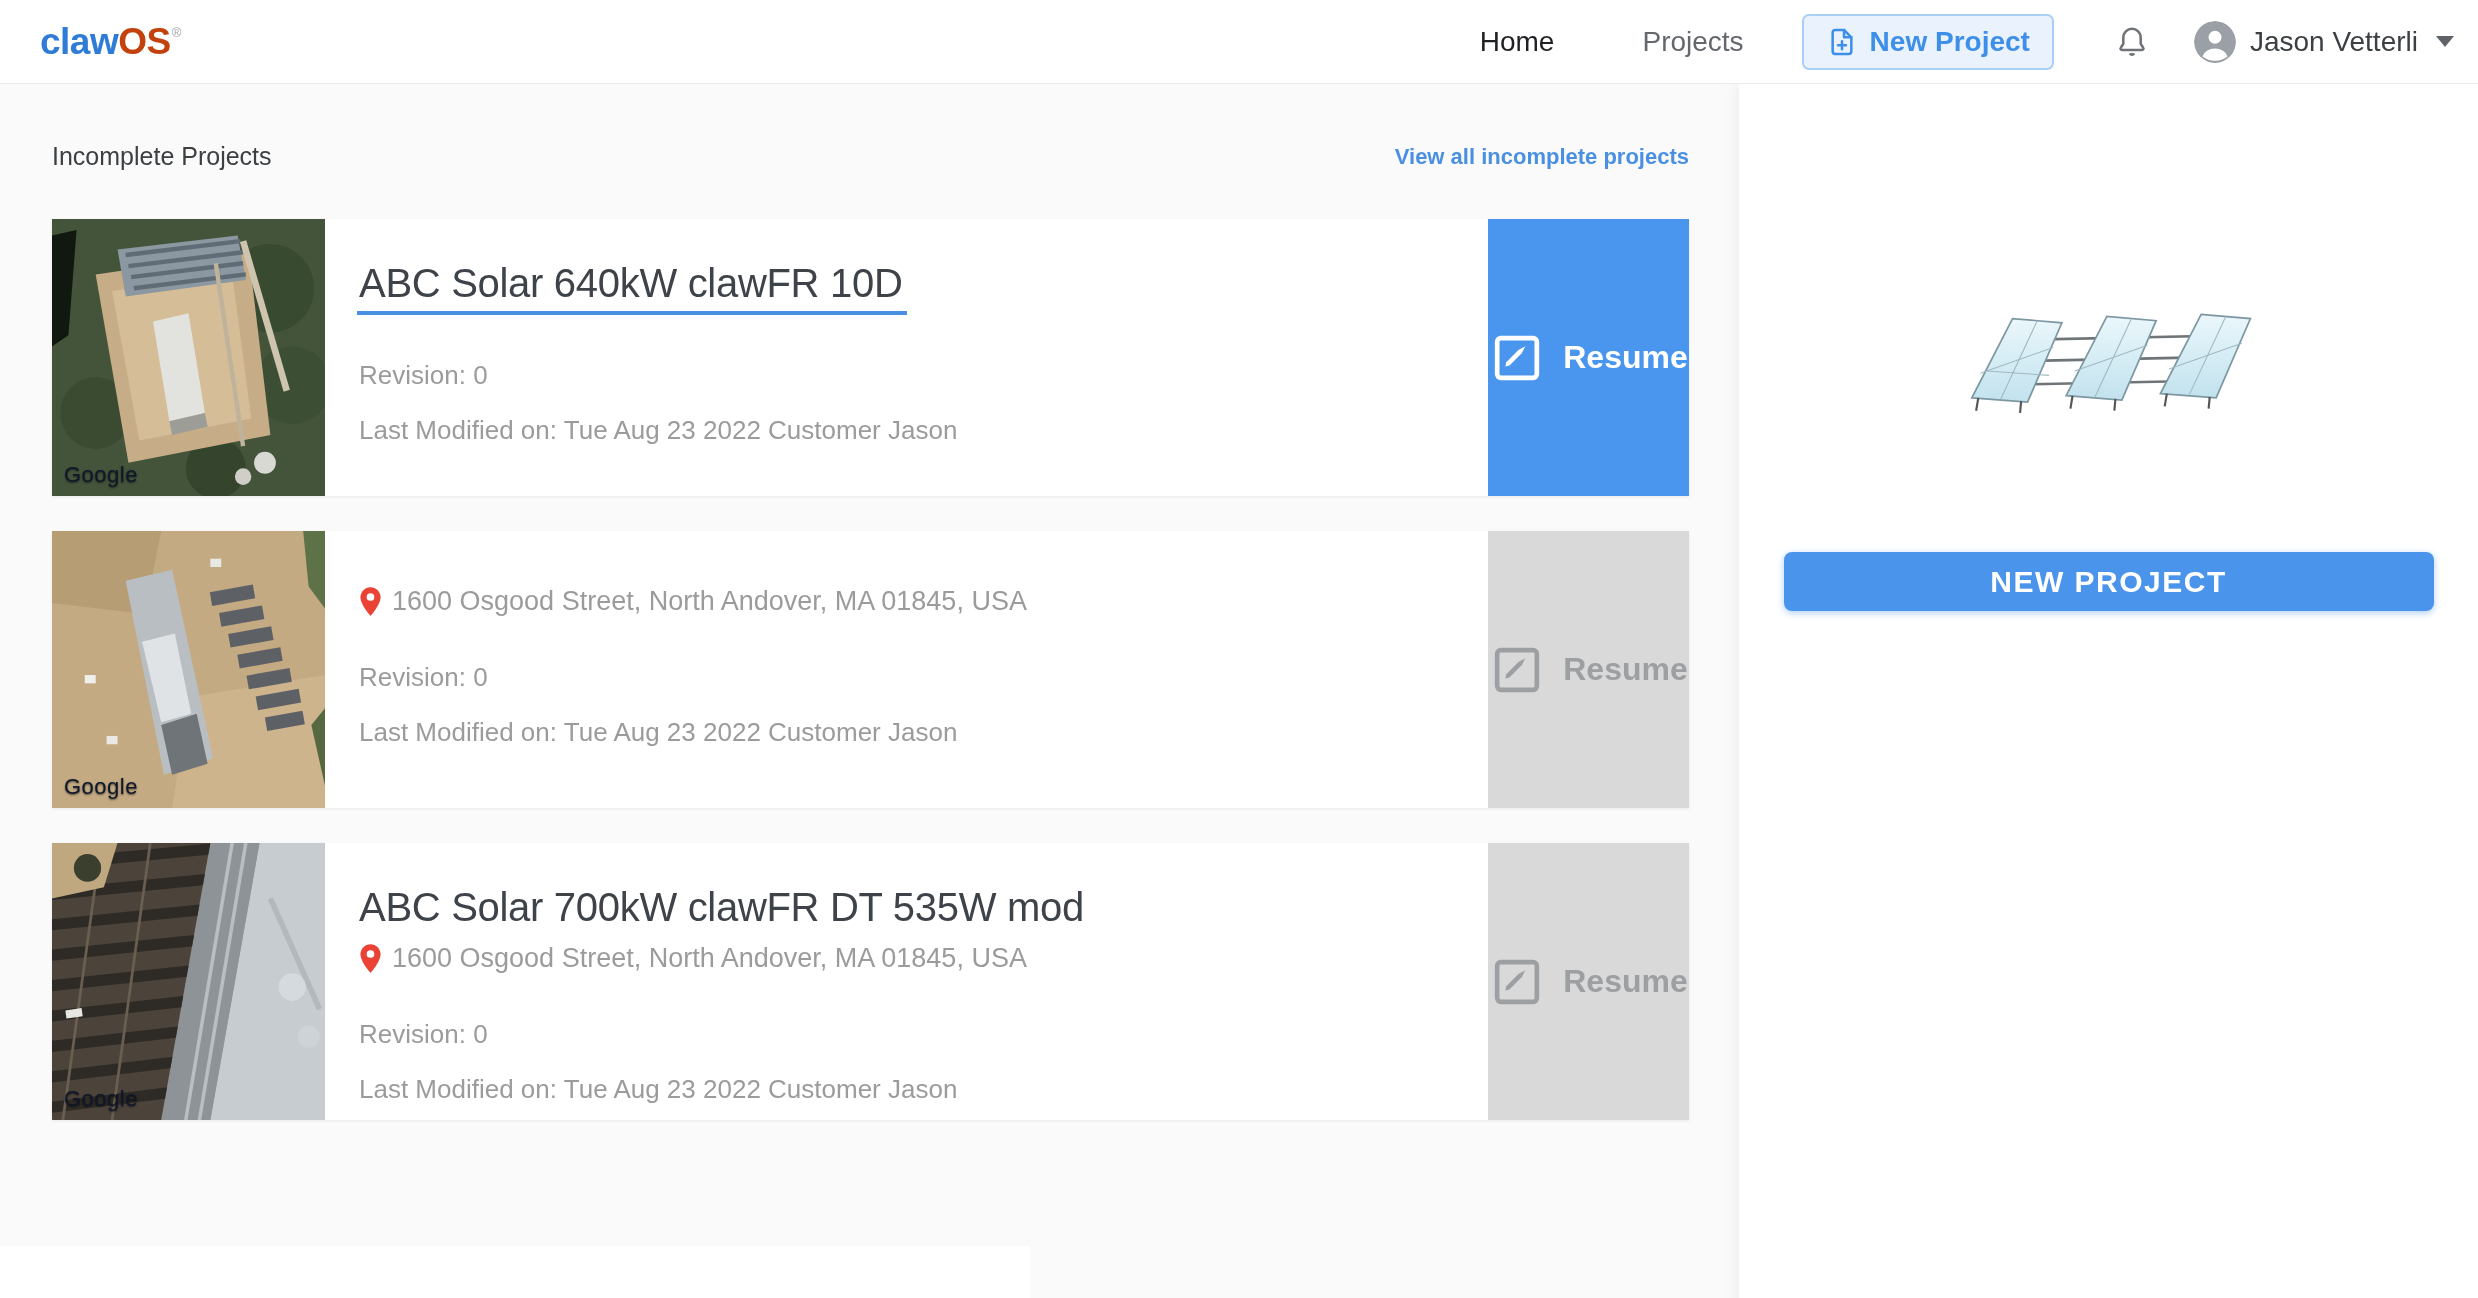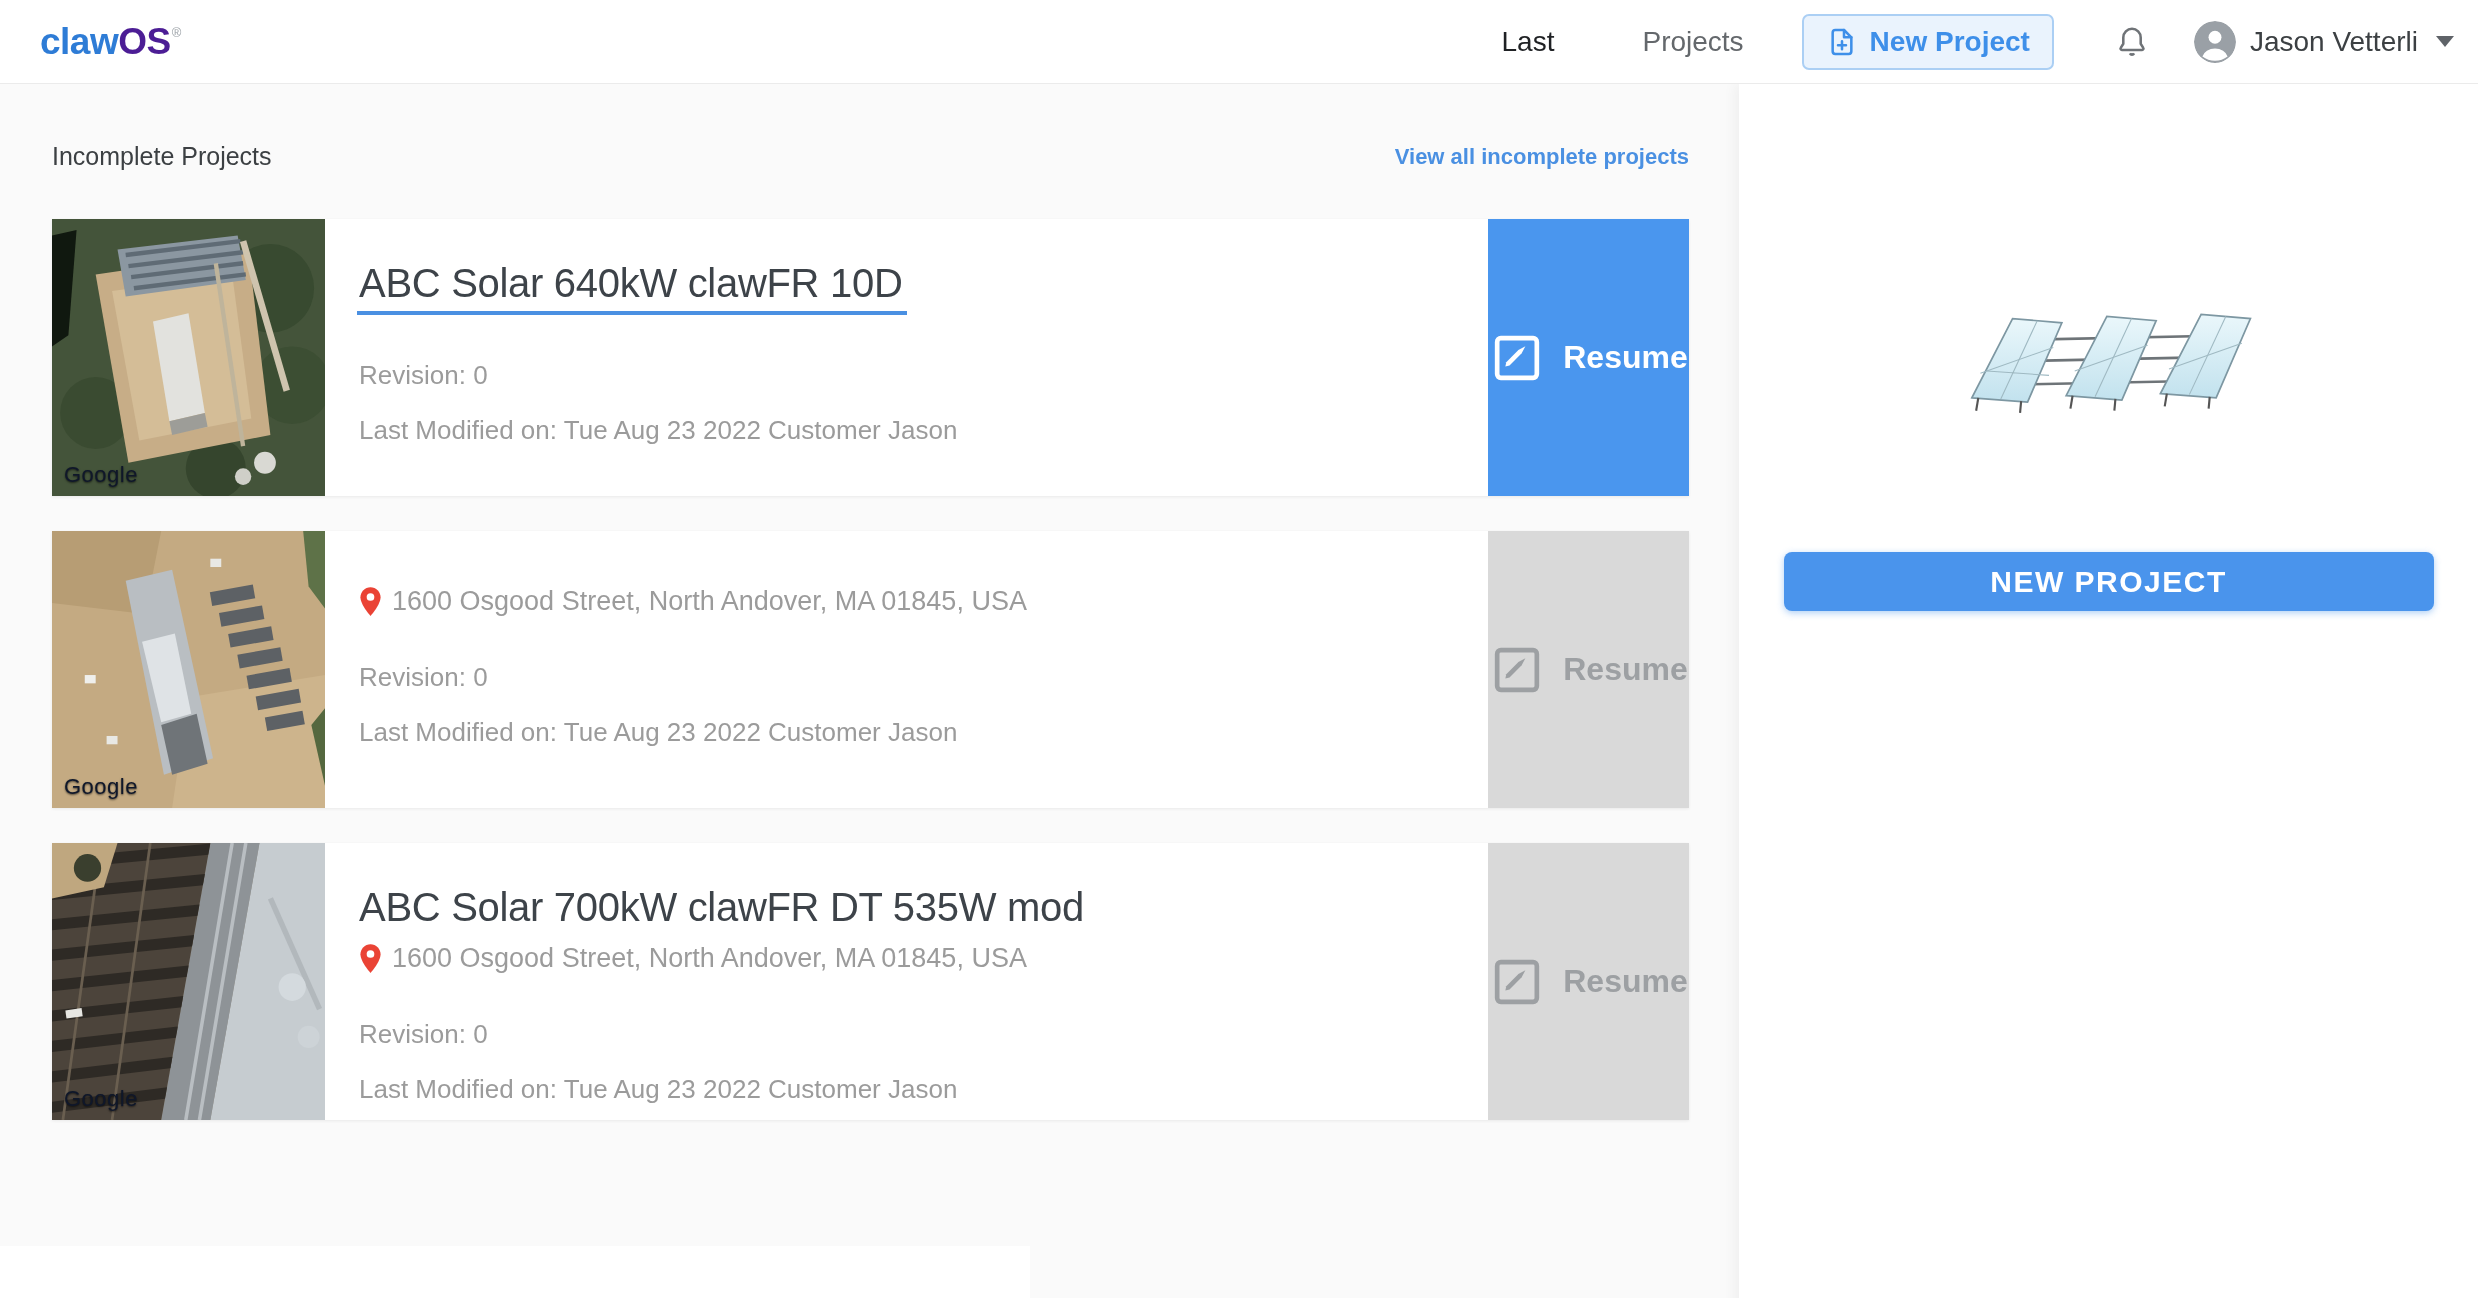--- a/index.html
+++ b/index.html
@@ -5,21 +5,21 @@
   * { margin:0; padding:0; box-sizing:border-box; }
   html,body { background:#fafafa; }
   body { font-family:"Liberation Sans", sans-serif; }
   .app { position:relative; width:2478px; height:1298px; background:#fafafa; overflow:hidden; }
 
   
   .topbar { position:relative; z-index:10; height:84px; background:#fff; border-bottom:1px solid #ebebeb;
             display:flex; align-items:center; padding:0 24px 0 40px; }
   .logo { display:flex; align-items:flex-start; font-weight:700; font-size:37px; letter-spacing:-0.5px; margin-right:auto; cursor:pointer; }
   .logo .p1 { color:#2e7cd6; }
-  .logo .p2 { color:#4c1d95; }
+  .logo .p2 { color:#c2410c; }
   .logo .mark { color:#9aa0a6; font-size:13px; margin-top:4px; margin-left:1px; font-weight:400; }
   .nav-link { font-size:28px; color:#64686c; cursor:pointer; }
   .nav-link.active { color:#1f2124; font-weight:500; }
   .nav-home { margin-right:88px; }
   .nav-projects { margin-right:58px; }
   .chip-btn { display:flex; align-items:center; gap:12px; background:#eaf3fd; border:2px solid #abcff4;
               border-radius:7px; padding:10px 22px; color:#3e8fe9; font-weight:700; font-size:28px;
               cursor:pointer; margin-right:60px; font-family:inherit; }
   .chip-btn svg { width:32px; height:32px; }
   .bell-wrap { margin-right:44px; cursor:pointer; display:flex; }
@@ -78,21 +78,21 @@
 
 <div class="app">
 
   <header class="topbar">
     <div class="logo">
       <span class="p1">claw</span>
       <span class="p2">OS</span>
       <span class="mark">®</span>
     </div>
 
-    <span class="nav-link active nav-home">Last</span>
+    <span class="nav-link active nav-home">Home</span>
     <span class="nav-link nav-projects">Projects</span>
 
     <button class="chip-btn">
       <svg viewBox="0 0 24 24" fill="none" stroke="#3e8fe9" stroke-width="1.9" stroke-linecap="round" stroke-linejoin="round">
         <path d="M13.5 3H7a2 2 0 0 0-2 2v14a2 2 0 0 0 2 2h10a2 2 0 0 0 2-2V8.5z"></path>
         <path d="M13.5 3v5.5H19"></path>
         <path d="M12 11.5v6M9 14.5h6"></path>
       </svg>
       <span>New Project</span>
     </button>

